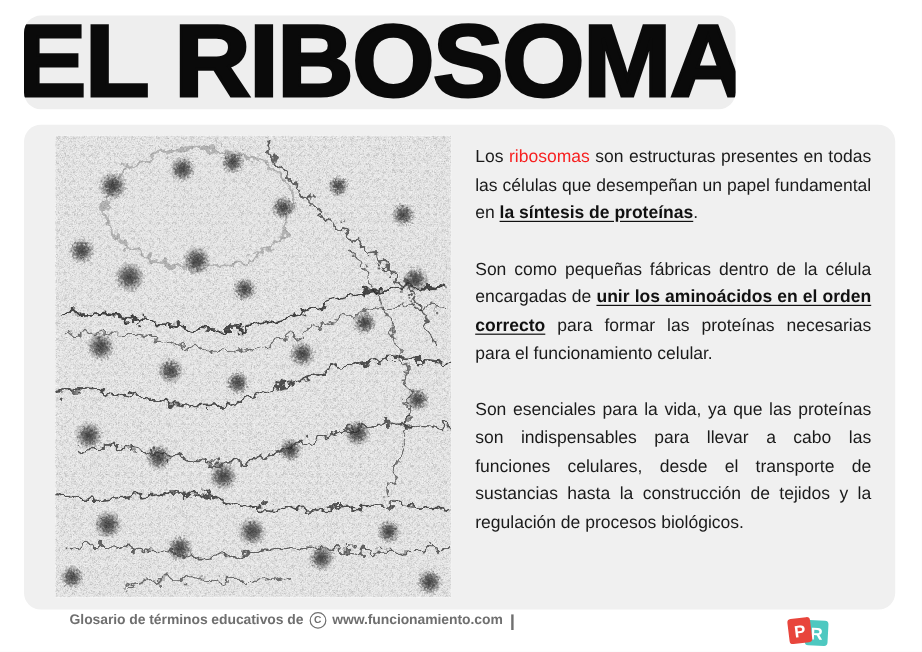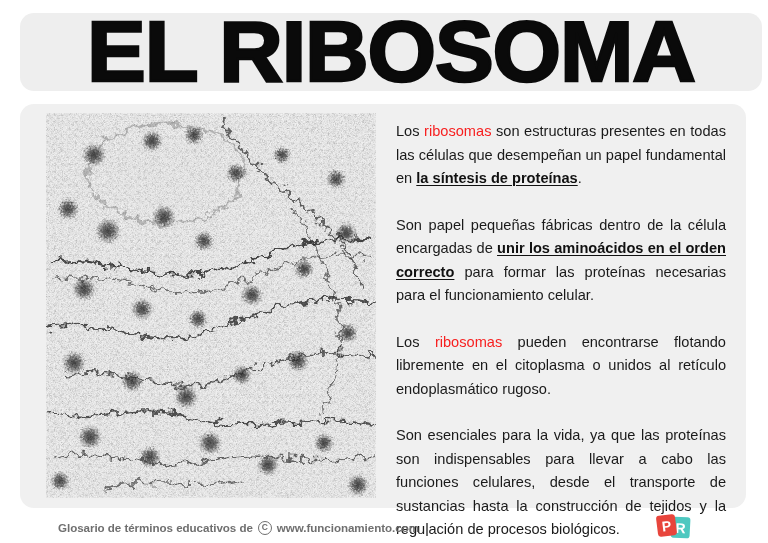--- a/index.html
+++ b/index.html
@@ -13,21 +13,21 @@
     overflow: hidden;
     font-family: "Liberation Sans", sans-serif;
     position: relative;
   }
 
   
   .title-card {
     position: absolute;
     left: 20px;
     top: 13px;
-    width: 742px;
+    width: 593px;
     height: 78px;
     background: #eeeeee;
     border-radius: 14px;
     display: flex;
     align-items: center;
     justify-content: center;
     overflow: hidden;
   }
   .title-text {
     font-family: "Liberation Sans Narrow", "Liberation Sans", sans-serif;
@@ -91,21 +91,21 @@
     font-weight: 700;
     text-decoration: underline;
     text-underline-offset: 2px;
     color: #111111;
   }
 
   
   .footer {
     position: absolute;
     left: 0;
-    top: 512px;
+    top: 501px;
     width: 648px;
     height: 31px;
     display: flex;
     align-items: center;
   }
   .footer-text {
     position: absolute;
     left: 58px;
     top: 0;
     height: 31px;
@@ -307,22 +307,21 @@
     <g filter="url(#speckle)" opacity="0.55">
       <rect x="0" y="0" width="330" height="385" fill="url(#dots)" opacity="0.22"></rect>
     </g>
 
     <rect x="0" y="0" width="330" height="385" filter="url(#grainBase)" opacity="0.22"></rect>
   </svg>
 </div>
 
 <div class="text-column">
   <p class="para"><span>Los </span><span class="hl-red">ribosomas</span><span> son estructuras presentes en todas las células que desempeñan un papel fundamental en </span><span class="hl-ul">la síntesis de proteínas</span><span>.</span></p>
-  <p class="para"><span>Son papel pequeñas fábricas dentro de la célula encargadas de </span><span class="hl-ul">unir los aminoácidos en el orden correcto</span><span> para formar las proteínas necesarias para el funcionamiento celular.</span></p>
-  <p class="para"><span>Los </span><span class="hl-red">ribosomas</span><span> pueden encontrarse flotando libremente en el citoplasma o unidos al retículo endoplasmático rugoso.</span></p>
+  <p class="para"><span>Son como pequeñas fábricas dentro de la célula encargadas de </span><span class="hl-ul">unir los aminoácidos en el orden correcto</span><span> para formar las proteínas necesarias para el funcionamiento celular.</span></p>
   <p class="para"><span>Son esenciales para la vida, ya que las proteínas son indispensables para llevar a cabo las funciones celulares, desde el transporte de sustancias hasta la construcción de tejidos y la regulación de procesos biológicos.</span></p>
 </div>
 
 <div class="footer">
   <div class="footer-text">
     <span>Glosario de términos educativos de</span>
     <span class="copy-mark">C</span>
     <span>www.funcionamiento.com</span>
     <span class="sep-bar"></span>
   </div>

